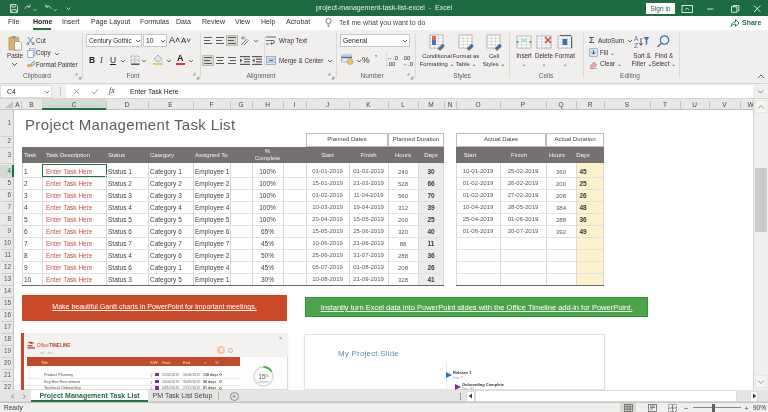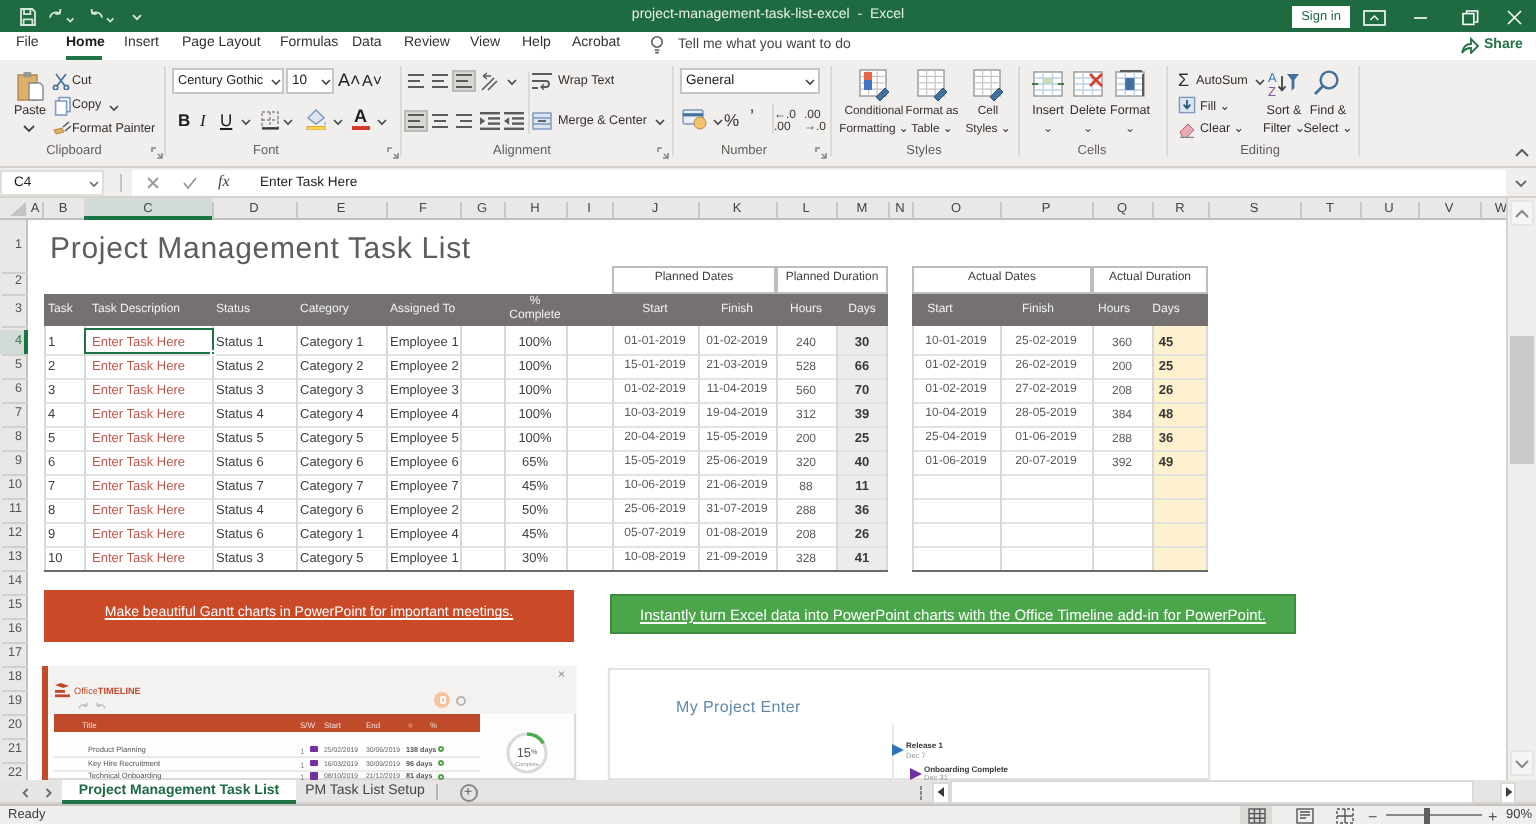--- a/index.html
+++ b/index.html
@@ -633,21 +633,21 @@
 <div class="c" style="left:569px;top:216px;width:28px;font-size:6.5px;font-weight:bold;color:#3b3838">36</div>
 <div class="c" style="left:456px;top:228px;width:44px;font-size:6px;color:#595959">01-06-2019</div>
 <div class="c" style="left:500px;top:228px;width:46px;font-size:6px;color:#595959">20-07-2019</div>
 <div class="c" style="left:546px;top:229px;width:30px;font-size:6px;color:#595959">392</div>
 <div class="c" style="left:569px;top:228px;width:28px;font-size:6.5px;font-weight:bold;color:#3b3838">49</div>
 <div class="a" style="left:42px;top:164px;width:65px;height:13px;border:1.5px solid #217346;background:transparent"></div>
 <div class="a" style="left:105px;top:175px;width:3px;height:3px;background:#217346;border:1px solid #fff"></div>
 <div class="a" style="left:22px;top:295px;width:265px;height:26px;background:#ca4a28"></div>
 <div class="c" style="left:22px;top:303px;width:265px;font-size:7px;color:#fff"><span style="text-decoration:underline">Make beautiful Gantt charts in PowerPoint for important meetings.</span></div>
 <div class="a" style="left:305px;top:297px;width:343px;height:20px;background:#4ba64b;border:1px solid #3c8c40"></div>
-<div class="c" style="left:305px;top:303px;width:343px;font-size:7.5px;color:#fff"><span style="text-decoration:underline">Instantly turn Excel data into PowerPoint charts with the Office Timeline add-in for PowerPoint.</span></div>
+<div class="c" style="left:305px;top:303px;width:343px;font-size:7.5px;color:#fff"><span style="text-decoration:underline">Instantly turn Excel data into PowerPoint slides with the Office Timeline add-in for PowerPoint.</span></div>
 <div class="a" style="left:21px;top:333px;width:267px;height:57px;background:#fdfdfd;border:1px solid #dcdad7;box-shadow:0 1px 2px rgba(0,0,0,0.08)"></div>
 <div class="a" style="left:21px;top:333px;width:2.5px;height:57px;background:#bf4b2b"></div>
 <div class="a" style="left:23.5px;top:333px;width:264px;height:24px;background:#f4f2f1"></div>
 <svg class="a" style="left:27px;top:341px" width="9" height="8" viewBox="0 0 9 8">
 <path d="M0.5 1.5 l3 -1 4 1.5 -3 1z" fill="#c0492c"></path>
     <rect x="0.5" y="4" width="5" height="1.4" fill="#c0492c"></rect>
     <rect x="0.5" y="6.2" width="7.5" height="1.4" fill="#c0492c"></rect>
   </svg>
 <div class="a" style="left:37px;top:342.5px;font-size:4.6px;color:#c0492c">Office<b>TIMELINE</b></div>
 <svg class="a" style="left:38px;top:350.5px" width="16" height="5" viewBox="0 0 16 5">
@@ -691,21 +691,21 @@
 <div class="a" style="left:203px;top:386.2px;font-size:3.6px;font-weight:bold;color:#555">81 days</div>
 <div class="a" style="left:218.5px;top:386.5px;width:3px;height:3px;border-radius:50%;border:0.6px solid #5a9e52"></div>
 <div class="a" style="left:27px;top:391.4px;width:213px;height:0.8px;background:#eceae8"></div>
 <svg class="a" style="left:252px;top:365px" width="23" height="23" viewBox="0 0 23 23">
 <circle cx="11.5" cy="11.5" r="9.5" fill="#fff" stroke="#dcdad7" stroke-width="1.6"></circle>
 <path d="M 11.5 2 a 9.5 9.5 0 0 1 8.2 4.7" fill="none" stroke="#4caf50" stroke-width="1.8"></path>
 <text x="11.5" y="13.5" font-size="6.5" fill="#555" text-anchor="middle" font-family="Liberation Sans">15<tspan font-size="3.5" dy="-1.5">%</tspan></text>
 <text x="11.5" y="18" font-size="2.8" fill="#999" text-anchor="middle" font-family="Liberation Sans">Complete</text>
   </svg>
 <div class="a" style="left:304px;top:334px;width:301px;height:56px;background:#fff;border:1px solid #e4e2e0;box-shadow:0 1px 2px rgba(0,0,0,0.06)"></div>
-<div class="a" style="left:338px;top:349px;font-size:8px;color:#6189a9;letter-spacing:0.2px">My Project Enter</div>
+<div class="a" style="left:338px;top:349px;font-size:8px;color:#6189a9;letter-spacing:0.2px">My Project Slide</div>
 <div class="a" style="left:446px;top:362px;width:0.8px;height:28px;background:#e4ecf2"></div>
 <svg class="a" style="left:446px;top:372px" width="6" height="6" viewBox="0 0 6 6">
     <path d="M0 0 l6 3 -6 3z" fill="#2e75b6"></path>
   </svg>
 <div class="a" style="left:453px;top:370px;font-size:4px;font-weight:bold;color:#333">Release 1</div>
 <div class="a" style="left:453px;top:375.5px;font-size:3.8px;color:#999">Dec 7</div>
 <svg class="a" style="left:455px;top:383.5px" width="6" height="6" viewBox="0 0 6 6">
     <path d="M0 0 l6 3 -6 3z" fill="#7030a0"></path>
   </svg>
 <div class="a" style="left:462px;top:381.5px;font-size:4px;font-weight:bold;color:#333">Onboarding Complete</div>

